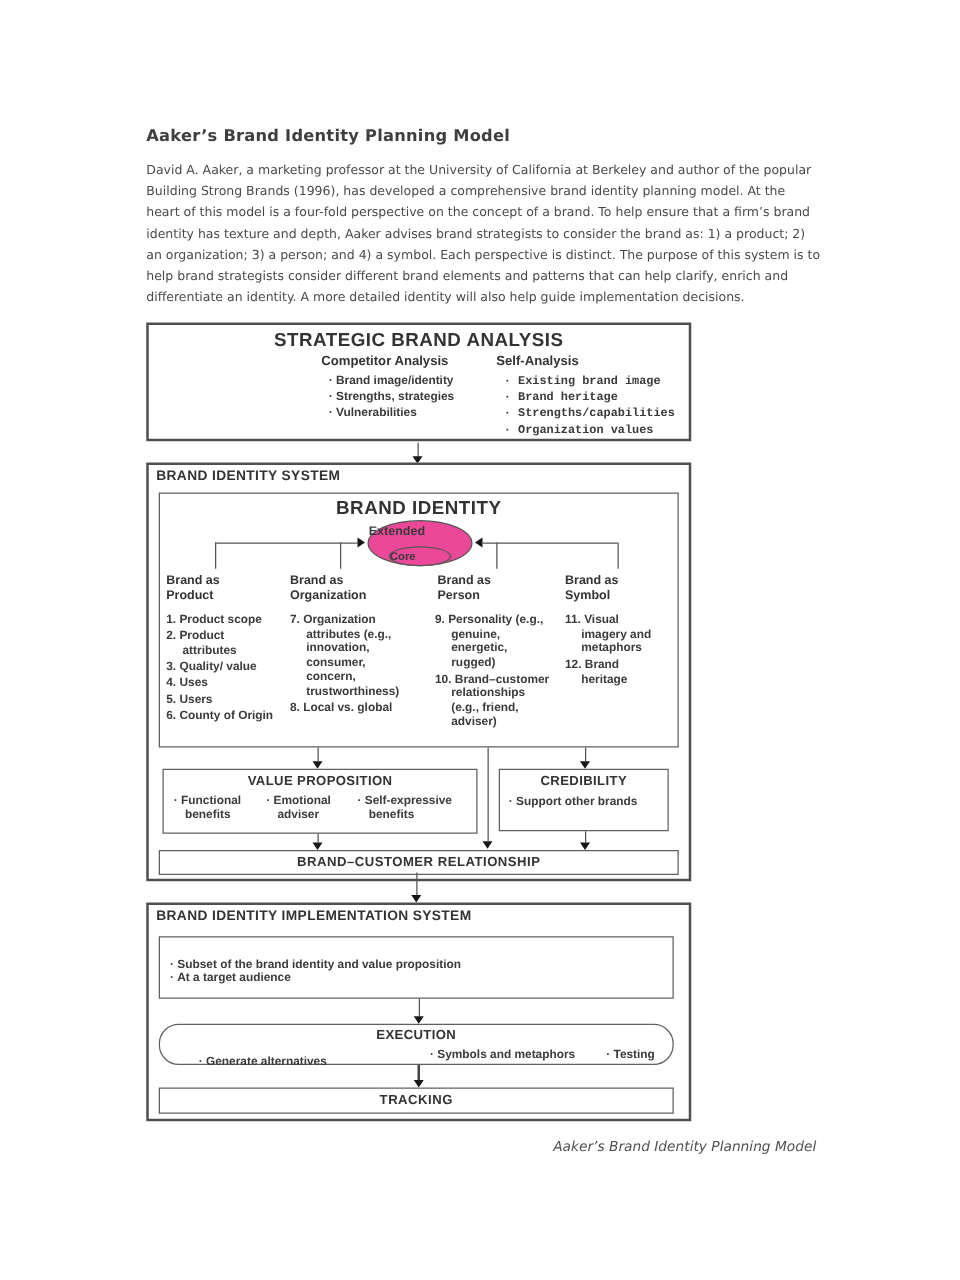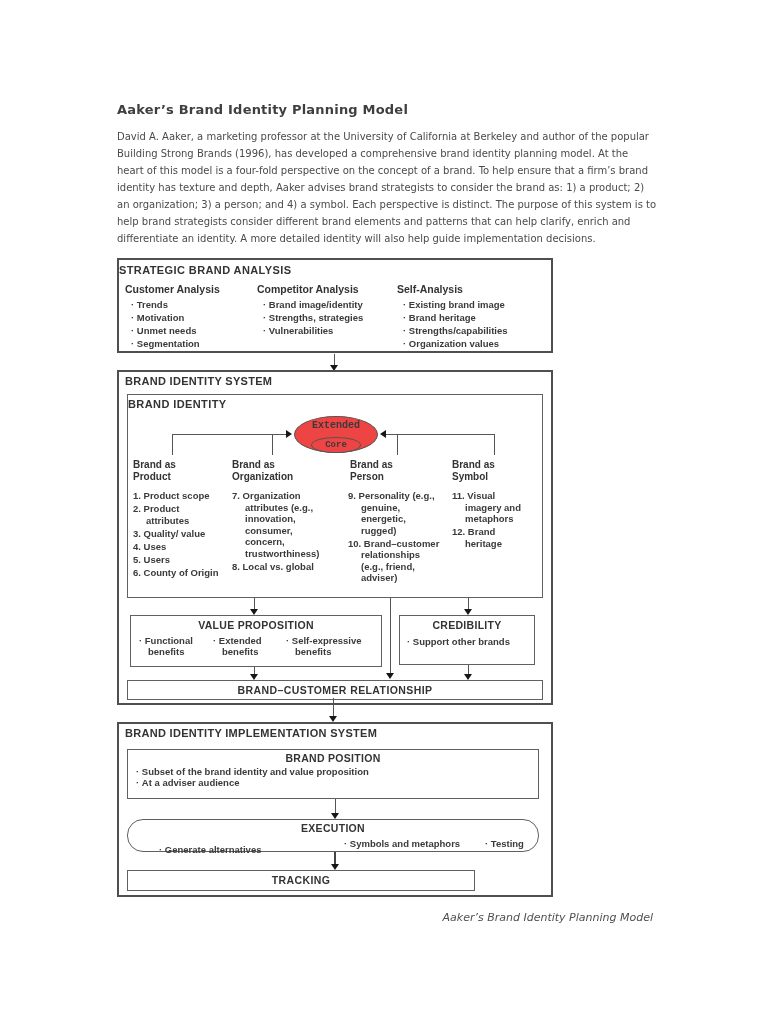--- a/index.html
+++ b/index.html
@@ -8,70 +8,61 @@
   .page *{box-sizing:border-box;}
   .abs{position:absolute;}
   .doc-title{left:117px;top:102px;font-family:"DejaVu Sans",sans-serif;font-weight:bold;
              font-size:13px;color:#3f3f3f;letter-spacing:.2px;}
   .doc-body{left:117px;top:128px;width:540px;font-family:"DejaVu Sans",sans-serif;
             font-size:10px;line-height:17px;color:#4a4a4a;}
   .caption{left:117px;top:911px;width:536px;text-align:right;font-family:"DejaVu Sans",sans-serif;
            font-style:italic;font-size:11px;color:#4f4f4f;}
   .obox{border:2px solid #4f4f4f;background:#fff;}
   .ibox{border:1px solid #606060;background:#fff;}
-  .ctitle{width:100%;font-weight:bold;font-size:11px;letter-spacing:.4px;color:#333;}
+  .ctitle{width:100%;text-align:center;font-weight:bold;font-size:15px;letter-spacing:.4px;color:#333;}
   .stitle{width:100%;text-align:center;font-weight:bold;font-size:10.5px;letter-spacing:.3px;color:#333;}
   .hleft{font-weight:bold;font-size:11px;letter-spacing:.3px;color:#333;}
   .subhead{font-weight:bold;font-size:10.5px;color:#333;margin-bottom:3px;}
   .items9{font-weight:bold;font-size:9.5px;line-height:13px;color:#3a3a3a;}
   .bl{padding-left:9px;text-indent:-9px;}
   .bl::before{content:"\00b7\00a0";font-weight:bold;}
   .num{padding-left:13px;text-indent:-13px;margin-bottom:1.5px;line-height:11.5px;}
   .persph{font-weight:bold;font-size:10px;line-height:12px;color:#333;}
   .small9{font-weight:bold;font-size:9.5px;line-height:11px;color:#3a3a3a;}
   .vline{width:0;border-left:1px solid #555;}
   .vline2{width:0;border-left:2px solid #444;}
   .hline{height:0;border-top:1px solid #555;}
   .head-down{width:0;height:0;border-left:4px solid transparent;border-right:4px solid transparent;border-top:6px solid #171717;}
   .head-right{width:0;height:0;border-top:4px solid transparent;border-bottom:4px solid transparent;border-left:6px solid #171717;}
   .head-left{width:0;height:0;border-top:4px solid transparent;border-bottom:4px solid transparent;border-right:6px solid #171717;}
-  .ellipse{border:1px solid #555;border-radius:50%;background:#ef4444;text-align:center;font-family:Liberation Mono, monospace;}
+  .ellipse{border:1px solid #555;border-radius:50%;background:#ec4899;text-align:left;}
   .nowrap{white-space:nowrap;}
   .barText{width:100%;text-align:center;font-weight:bold;font-size:10.5px;letter-spacing:.4px;color:#333;}
 </style>
 </head>
 <body>
 
 <div class="page">
 
   <div class="abs doc-title">Aaker’s Brand Identity Planning Model</div>
   <div class="abs doc-body">David A. Aaker, a marketing professor at the University of California at Berkeley and author of the popular Building Strong Brands (1996), has developed a comprehensive brand identity planning model. At the heart of this model is a four-fold perspective on the concept of a brand. To help ensure that a firm’s brand identity has texture and depth, Aaker advises brand strategists to consider the brand as: 1) a product; 2) an organization; 3) a person; and 4) a symbol. Each perspective is distinct. The purpose of this system is to help brand strategists consider different brand elements and patterns that can help clarify, enrich and differentiate an identity. A more detailed identity will also help guide implementation decisions.</div>
 
   <div class="abs obox" style="left:117px;top:258px;width:436px;height:95px;">
     <div class="abs ctitle" style="top:4px;">STRATEGIC BRAND ANALYSIS</div>
-    <div class="abs" style="left:6px;top:23px;width:130px;">
-      <div class="subhead">Customer Analysis</div>
-      <div class="items9" style="margin-left:6px;">
-        <div class="bl">Trends</div>
-        <div class="bl">Motivation</div>
-        <div class="bl">Unmet needs</div>
-        <div class="bl">Segmentation</div>
-      </div>
-    </div>
     <div class="abs" style="left:138px;top:23px;width:150px;">
       <div class="subhead">Competitor Analysis</div>
       <div class="items9" style="margin-left:6px;">
         <div class="bl">Brand image/identity</div>
         <div class="bl">Strengths, strategies</div>
         <div class="bl">Vulnerabilities</div>
       </div>
     </div>
     <div class="abs" style="left:278px;top:23px;width:152px;">
       <div class="subhead">Self-Analysis</div>
-      <div class="items9" style="margin-left:6px;">
+      <div class="items9" style="margin-left:6px;font-family:Liberation Mono, monospace;">
         <div class="bl">Existing brand image</div>
         <div class="bl">Brand heritage</div>
         <div class="bl">Strengths/capabilities</div>
         <div class="bl">Organization values</div>
       </div>
     </div>
   </div>
 
   <div class="abs vline" style="left:334px;top:354px;height:12px;"></div>
   <div class="abs head-down" style="left:330px;top:365px;"></div>
@@ -128,21 +119,21 @@
     <div class="abs vline" style="left:135px;top:226px;height:11px;"></div>
     <div class="abs head-down" style="left:131px;top:237px;"></div>
     <div class="abs vline" style="left:271px;top:226px;height:75px;"></div>
     <div class="abs head-down" style="left:267px;top:301px;"></div>
     <div class="abs vline" style="left:349px;top:226px;height:11px;"></div>
     <div class="abs head-down" style="left:345px;top:237px;"></div>
 
     <div class="abs ibox" style="left:11px;top:243px;width:252px;height:52px;">
       <div class="abs stitle" style="top:3px;">VALUE PROPOSITION</div>
       <div class="abs small9 bl" style="left:8px;top:19px;width:64px;">Functional benefits</div>
-      <div class="abs small9 bl" style="left:82px;top:19px;width:62px;">Extended benefits</div>
+      <div class="abs small9 bl" style="left:82px;top:19px;width:62px;">Emotional adviser</div>
       <div class="abs small9 bl" style="left:155px;top:19px;width:88px;">Self-expressive benefits</div>
     </div>
 
     <div class="abs ibox" style="left:280px;top:243px;width:136px;height:50px;">
       <div class="abs stitle" style="top:3px;">CREDIBILITY</div>
       <div class="abs small9 bl" style="left:7px;top:20px;width:122px;">Support other brands</div>
     </div>
 
     <div class="abs vline" style="left:135px;top:295px;height:7px;"></div>
     <div class="abs head-down" style="left:131px;top:302px;"></div>
@@ -154,40 +145,39 @@
     </div>
   </div>
 
   <div class="abs vline" style="left:333px;top:698px;height:18px;z-index:3;"></div>
   <div class="abs head-down" style="left:329px;top:716px;z-index:3;"></div>
 
   <div class="abs obox" style="left:117px;top:722px;width:436px;height:175px;">
     <div class="abs hleft" style="left:6px;top:3px;">BRAND IDENTITY IMPLEMENTATION SYSTEM</div>
 
     <div class="abs ibox" style="left:8px;top:25px;width:412px;height:50px;">
-      <div class="abs stitle" style="top:2px;">BRAND POSITION</div>
       <div class="abs small9" style="left:8px;top:16px;width:248px;">
         <div class="bl">Subset of the brand identity and value proposition</div>
-        <div class="bl">At a adviser audience</div>
+        <div class="bl">At a target audience</div>
       </div>
     </div>
 
     <div class="abs vline" style="left:216px;top:75px;height:14px;"></div>
     <div class="abs head-down" style="left:212px;top:89px;"></div>
 
     <div class="abs ibox" style="left:8px;top:95px;width:412px;height:33px;border-radius:16px;">
       <div class="abs stitle" style="top:2px;">EXECUTION</div>
       <div class="abs small9 bl nowrap" style="left:7px;top:24px;margin-left:24px;">Generate alternatives</div>
       <div class="abs small9 bl nowrap" style="left:170px;top:18px;margin-left:46px;">Symbols and metaphors</div>
       <div class="abs small9 bl nowrap" style="left:357px;top:18px;">Testing</div>
     </div>
 
     <div class="abs vline2" style="left:215px;top:128px;height:12px;"></div>
     <div class="abs head-down" style="left:212px;top:140px;"></div>
 
-    <div class="abs ibox" style="left:8px;top:146px;width:348px;height:21px;">
+    <div class="abs ibox" style="left:8px;top:146px;width:412px;height:21px;">
       <div class="barText" style="line-height:19px;">TRACKING</div>
     </div>
   </div>
 
   <div class="abs caption">Aaker’s Brand Identity Planning Model</div>
 
 </div>
 
 </body></html>

